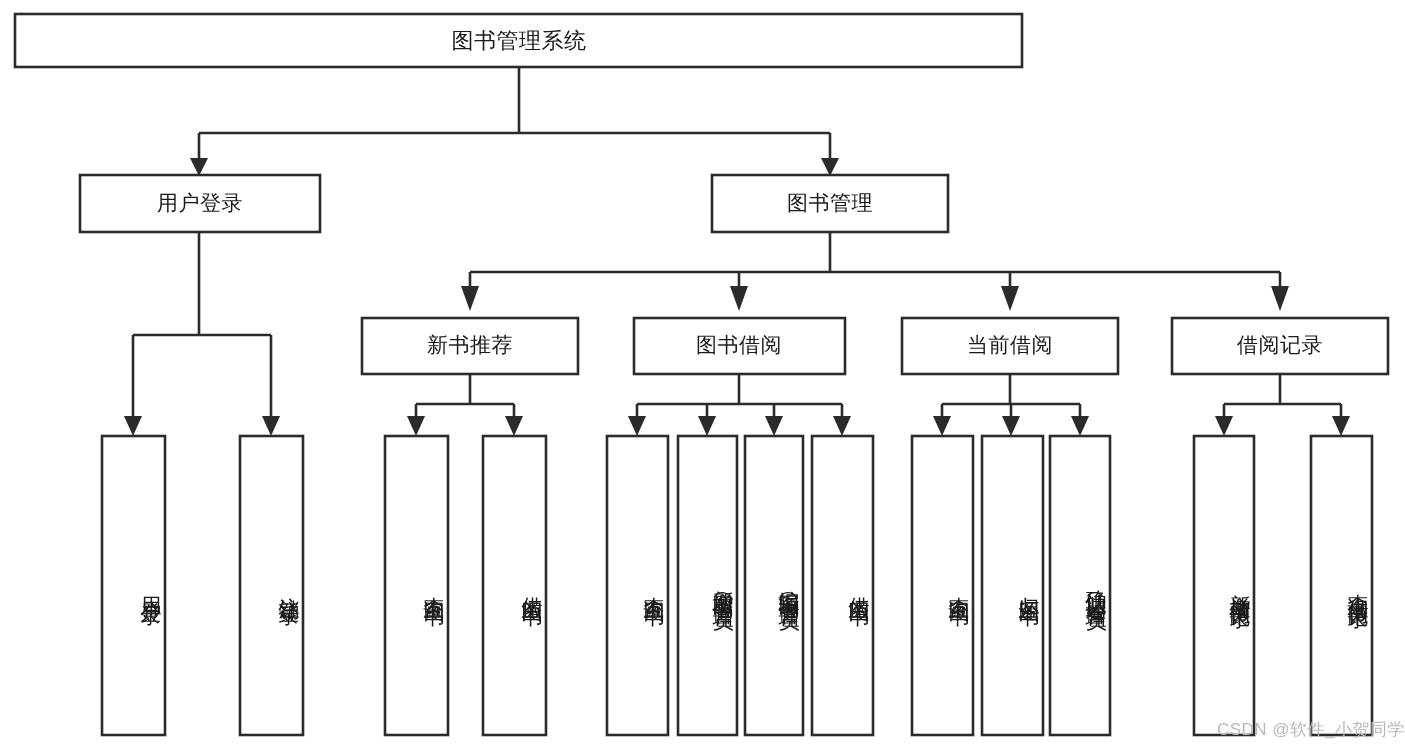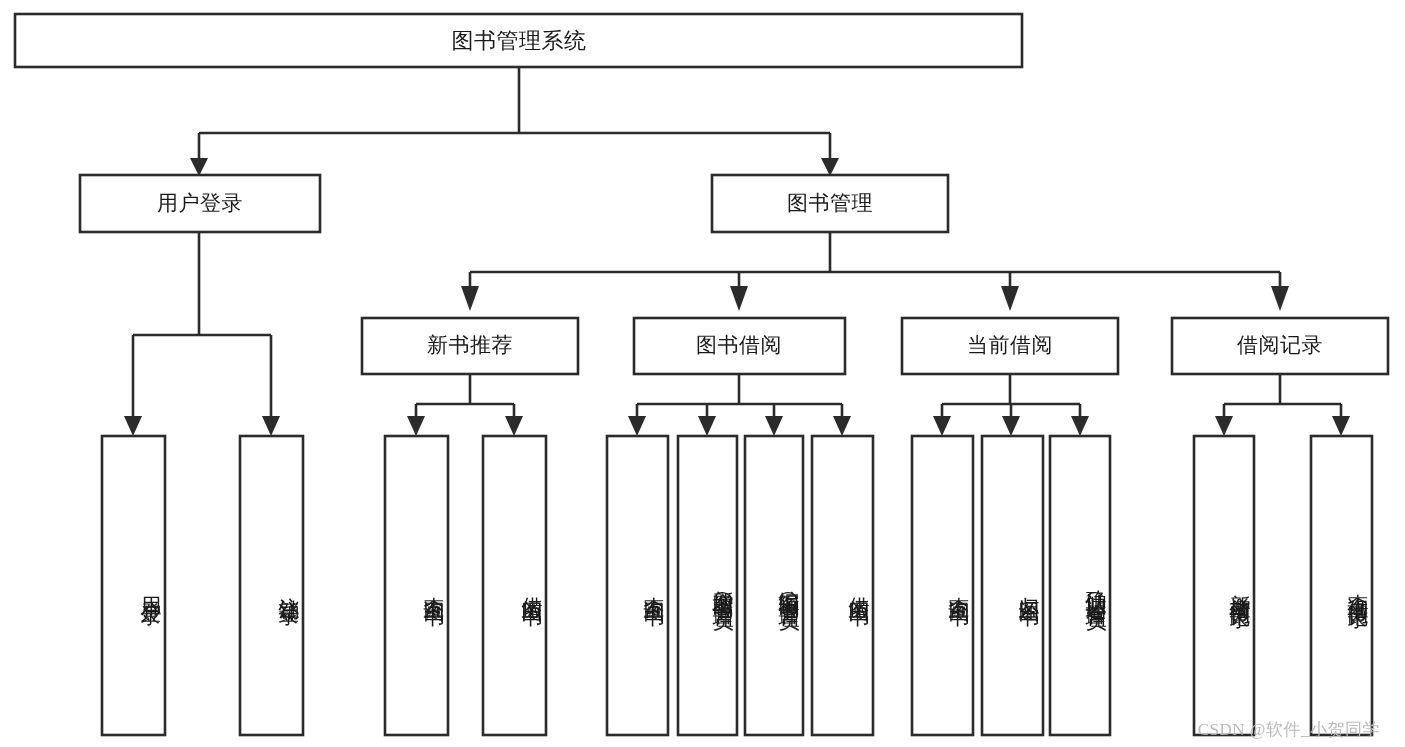--- a/index.html
+++ b/index.html
@@ -61,25 +61,25 @@
     font-size: 21px;
     line-height: 1.32;
     color: #1a1a1a;
     letter-spacing: 3px;
     white-space: nowrap;
     pointer-events: none;
     font-family: "Liberation Sans", "DejaVu Sans", sans-serif;
   }
   #watermark {
     position: absolute;
-    right: 25px;
+    right: 0;
     bottom: 6px;
     font-size: 17px;
     color: #b9b9b9;
-    font-family: Liberation Serif, serif;
+    font-family: Liberation Sans, sans-serif;
     letter-spacing: 0.5px;
     white-space: nowrap;
   }
 </style>
 </head>
 <body>
 
 <div id="diagram-root">
 
   <svg id="tree-svg" viewBox="0 0 1405 747" xmlns="http://www.w3.org/2000/svg">

